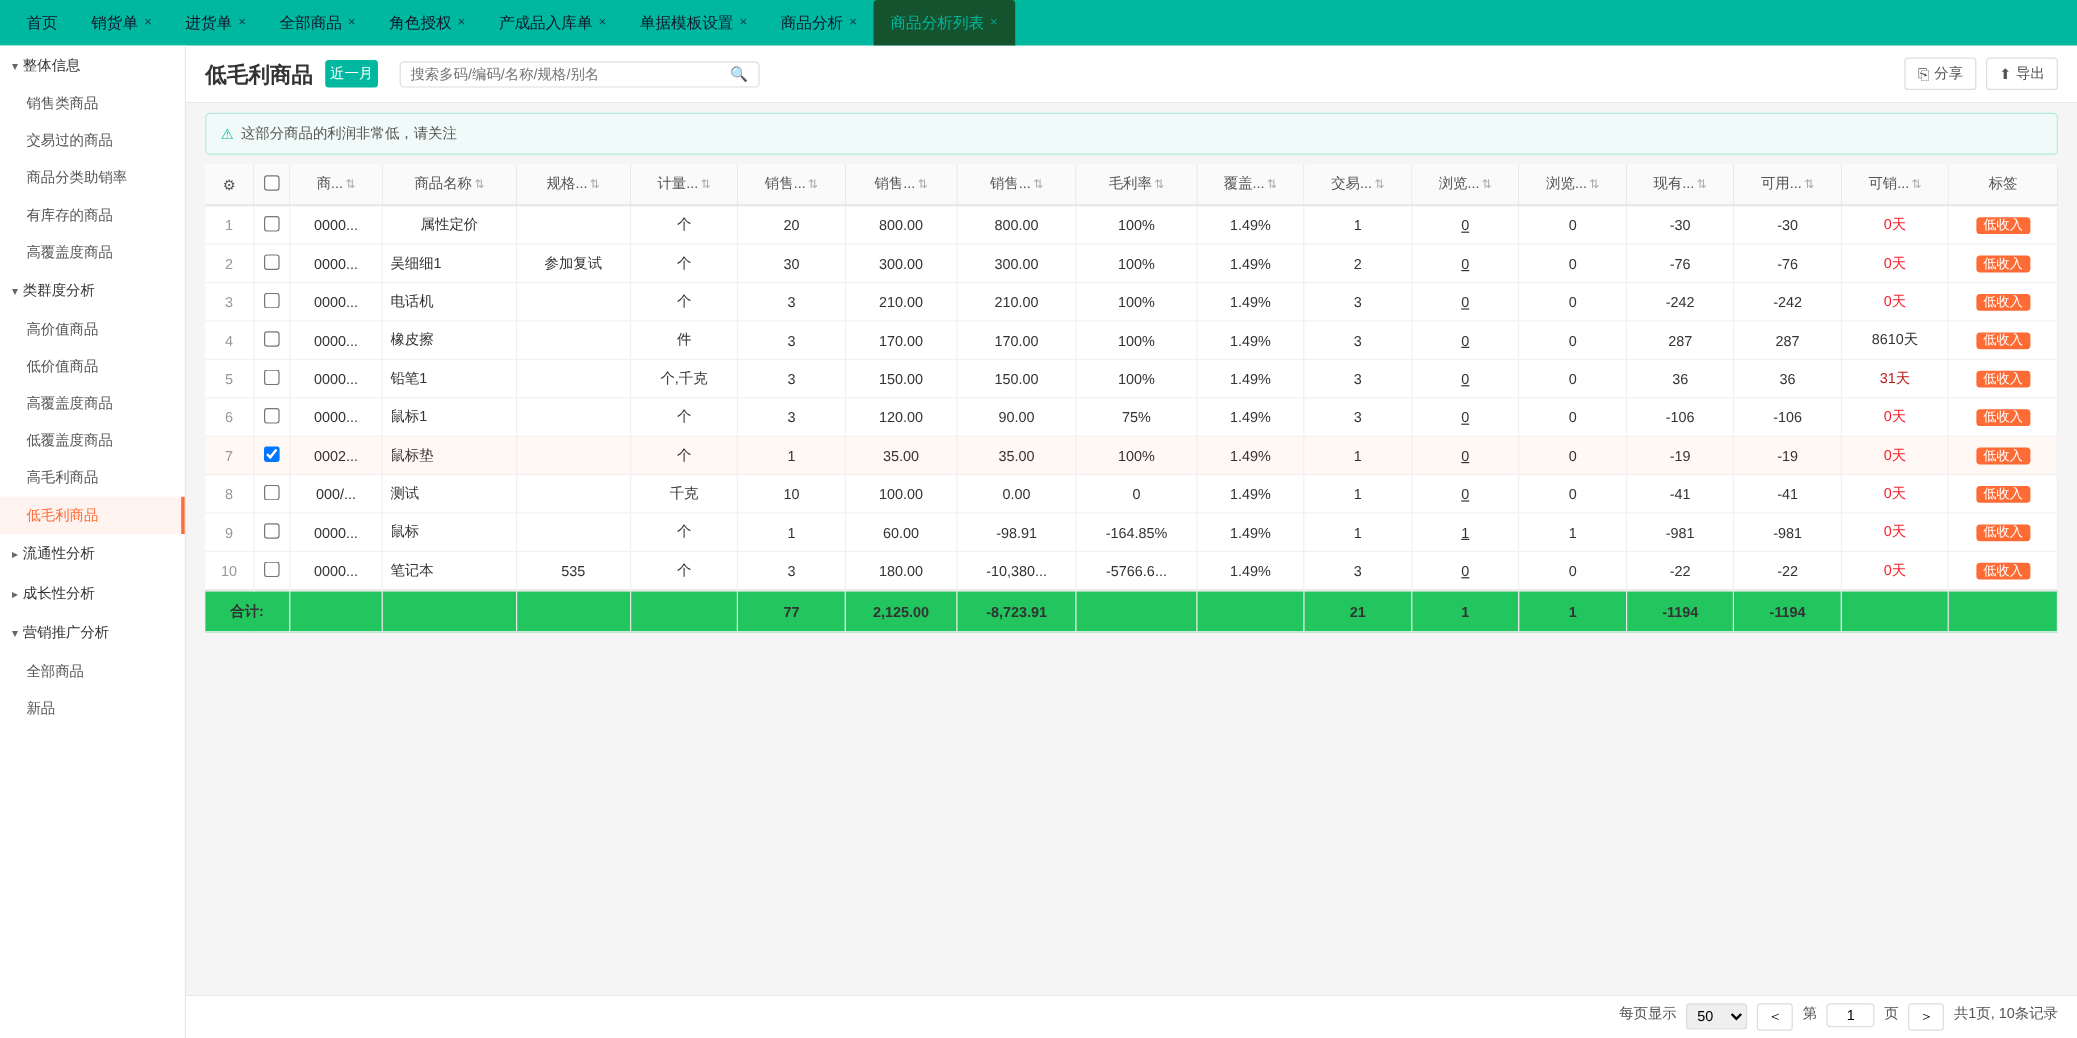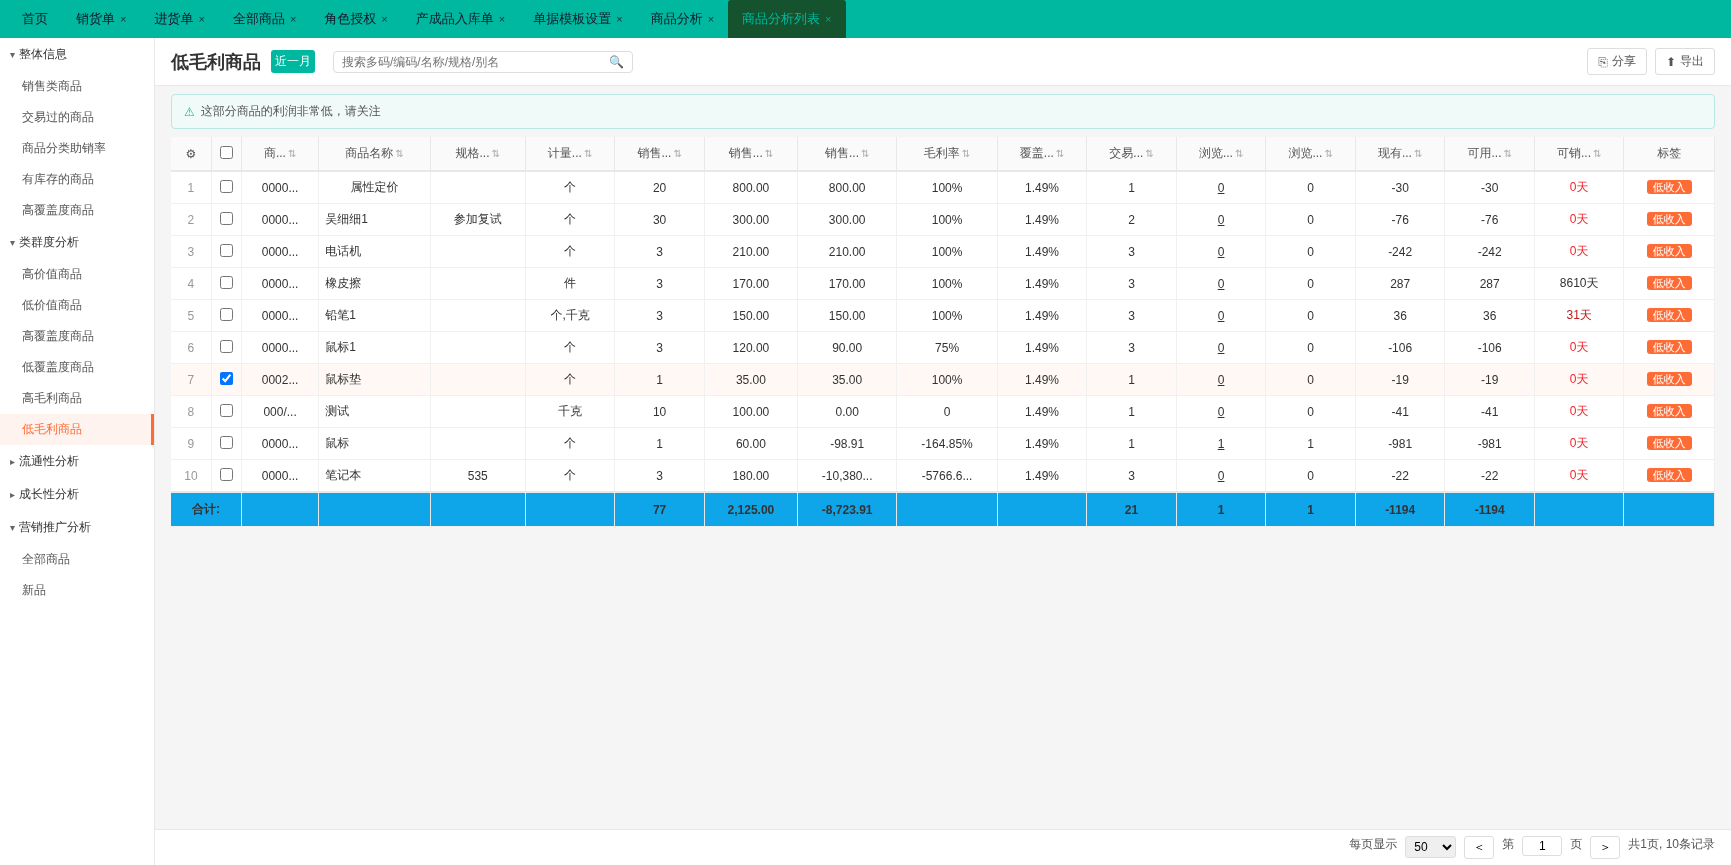--- a/index.html
+++ b/index.html
@@ -49,21 +49,21 @@
     .data-table tbody tr.selected { background: #fff3ef; }
     .data-table tbody tr.highlighted { background: #fff8f5; }
     .tag-badge { background: #ff6b35; color: #fff; padding: 1px 6px; border-radius: 3px; font-size: 11px; }
     .text-red { color: #f5222d; }
     .underline-link { text-decoration: underline; cursor: pointer; color: #333; }
     td.left-align { text-align: left; }
     .checkbox-cell { width: 30px; }
     .row-num { color: #999; }
 
     
-    .total-row { background: #0ea5e9; border-top: 2px solid #e8e8e8; margin-top: 24px; }
+    .total-row { background: #22c55e; border-top: 2px solid #e8e8e8; margin-top: 24px; }
     .total-row td { padding: 8px 6px; font-weight: bold; color: #333; border-right: 1px solid #e8e8e8; }
 
     
     .bottom-bar { display: flex; align-items: flex-start; justify-content: flex-end; padding: 6px 16px; background: #fff; border-top: 1px solid #e8e8e8; gap: 8px; font-size: 12px; color: #555; }
     .page-size-select { border: 1px solid #ddd; border-radius: 3px; padding: 2px 4px; font-size: 12px; }
     .page-nav-btn { padding: 2px 8px; border: 1px solid #ddd; border-radius: 3px; cursor: pointer; background: #fff; font-size: 12px; }
     .page-num-input { border: 1px solid #ddd; border-radius: 3px; padding: 2px 4px; width: 40px; text-align: center; font-size: 12px; }
   </style>
 </head>
 <body>

